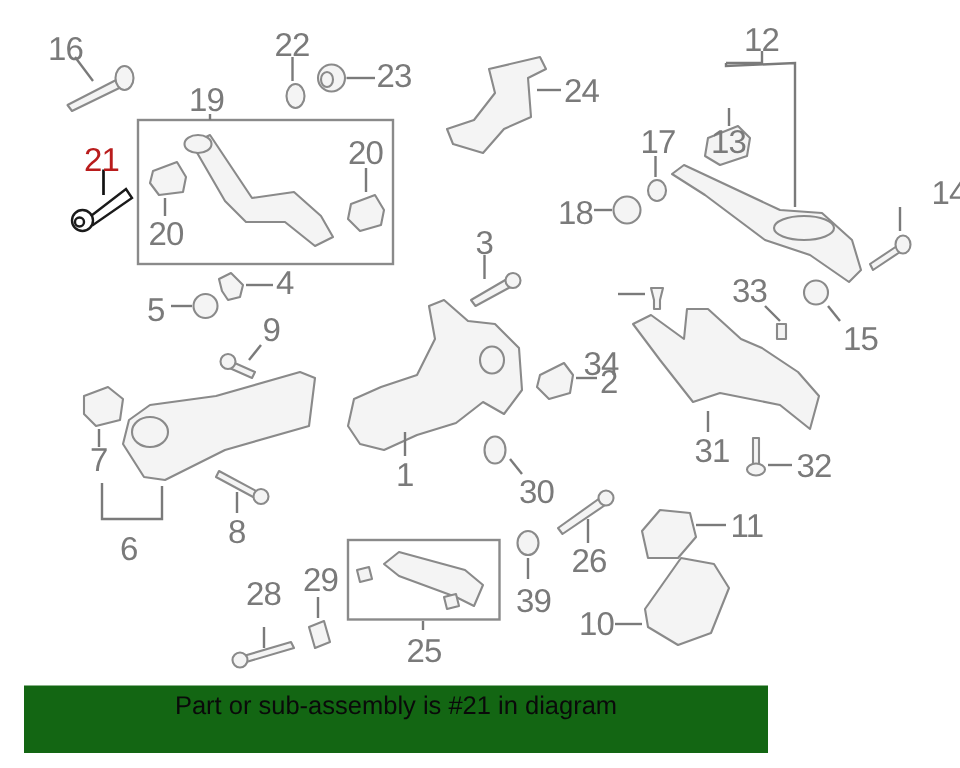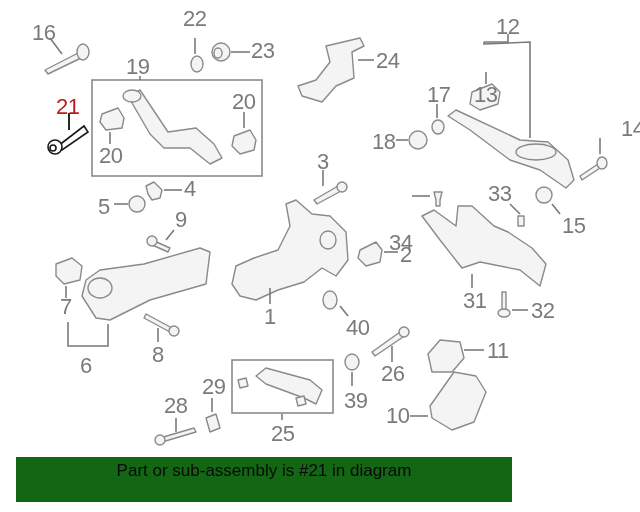--- a/index.html
+++ b/index.html
@@ -208,21 +208,21 @@
     </g>
 
     <g>
       <path class="part" d="M160,438 L194,428 L196,432 L162,442 Z"></path>
       <ellipse class="part" cx="160" cy="440" rx="5" ry="5"></ellipse>
       <path class="leader" d="M176,418 L176,432"></path>
     </g>
   </svg>
 
   <span class="callout" style="left:32px;top:22px;">16</span>
-  <span class="callout" style="left:183px;top:8px;">22</span>
+  <span class="callout" style="left:183px;top:19px;">22</span>
   <span class="callout" style="left:251px;top:40px;">23</span>
   <span class="callout" style="left:376px;top:50px;">24</span>
   <span class="callout" style="left:496px;top:16px;">12</span>
   <span class="callout" style="left:474px;top:52px;margin-top:32px;">13</span>
   <span class="callout" style="left:427px;top:84px;">17</span>
   <span class="callout" style="left:126px;top:56px;">19</span>
   <span class="callout highlight" style="left:56px;top:96px;">21</span>
   <span class="callout" style="left:232px;top:91px;">20</span>
   <span class="callout" style="left:99px;top:145px;">20</span>
   <span class="callout" style="left:372px;top:131px;">18</span>
@@ -232,27 +232,27 @@
   <span class="callout" style="left:98px;top:196px;">5</span>
   <span class="callout" style="left:389px;top:184px;margin-top:48px;">34</span>
   <span class="callout" style="left:488px;top:183px;">33</span>
   <span class="callout" style="left:562px;top:215px;">15</span>
   <span class="callout" style="left:175px;top:209px;">9</span>
   <span class="callout" style="left:400px;top:244px;">2</span>
   <span class="callout" style="left:60px;top:296px;">7</span>
   <span class="callout" style="left:264px;top:306px;">1</span>
   <span class="callout" style="left:463px;top:290px;">31</span>
   <span class="callout" style="left:531px;top:300px;">32</span>
-  <span class="callout" style="left:346px;top:317px;">40</span>
+  <span class="callout" style="left:346px;top:317px;">30</span>
   <span class="callout" style="left:152px;top:344px;">8</span>
   <span class="callout" style="left:80px;top:355px;">6</span>
   <span class="callout" style="left:487px;top:340px;">11</span>
   <span class="callout" style="left:381px;top:363px;">26</span>
   <span class="callout" style="left:202px;top:376px;">29</span>
   <span class="callout" style="left:344px;top:390px;">39</span>
-  <span class="callout" style="left:164px;top:395px;">28</span>
+  <span class="callout" style="left:164px;top:385px;">28</span>
   <span class="callout" style="left:271px;top:423px;">25</span>
   <span class="callout" style="left:386px;top:405px;">10</span>
 </div>
 
 <div id="banner">
   <div>Part or sub-assembly is #21 in diagram</div>
 </div>
 
 </body></html>

